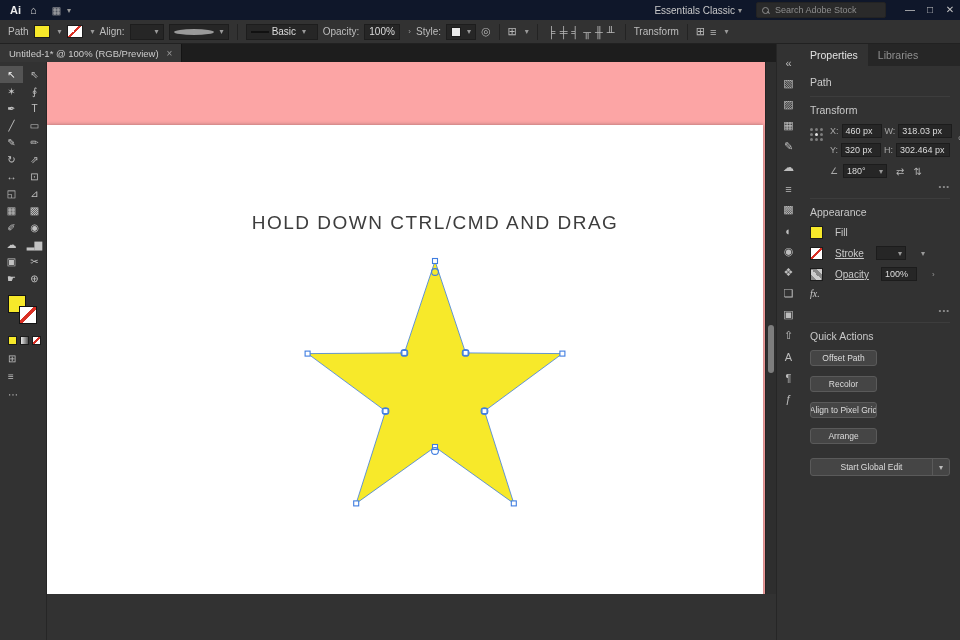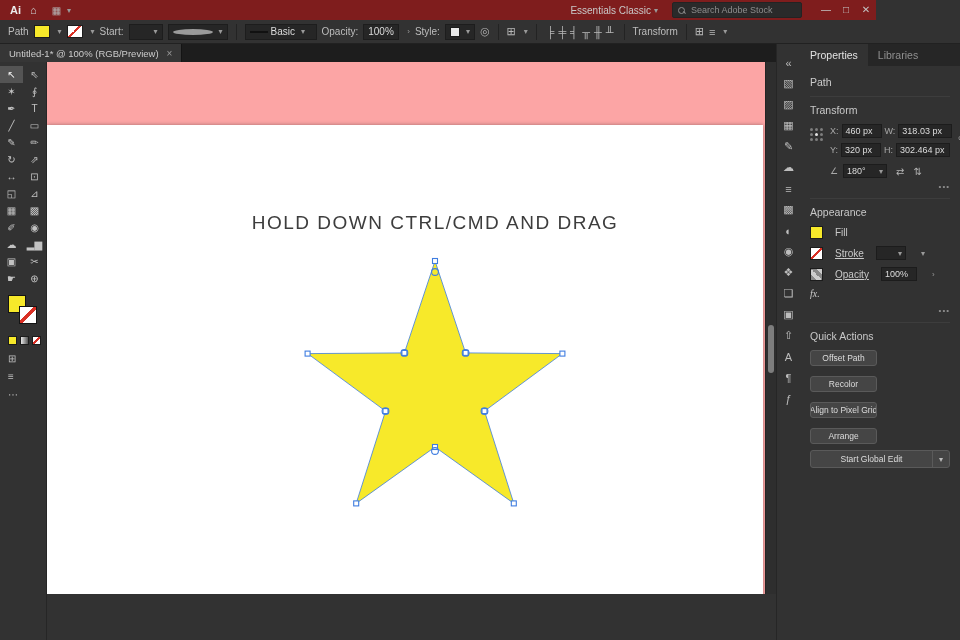--- a/index.html
+++ b/index.html
@@ -1,19 +1,19 @@
 <!DOCTYPE html>
 <html style="--sel: #3f7de0; --star: #f7e92a;"><head>
 <meta charset="utf-8">
 <style>
   html,body{margin:0;padding:0;background:#1a1a1a;}
   .app{position:relative;width:960px;height:640px;background:#323232;overflow:hidden;
        font-family:"Liberation Sans",sans-serif;color:#c9c9c9;-webkit-font-smoothing:antialiased;}
   
-  .menubar{position:absolute;left:0;top:0;width:876px;height:20px;background:#7f1d1d;
+  .menubar{position:absolute;left:0;top:0;width:960px;height:20px;background:#0f172a;
            border-bottom:2px solid #fdba74;display:flex;align-items:center;font-size:11px;}
   .logo{font-weight:bold;color:#ececec;margin:0 9px 0 10px;font-size:11px;}
   .home-icon{color:#c9c9c9;margin-right:12px;font-size:11px;}
   .menu-item{padding:0 9px;line-height:20px;color:#c9c9c9;cursor:default;}
   .mb-spacer{flex:1;}
   .mb-icon{color:#b5b5b5;font-size:10px;margin:0 3px;}
   .chev{color:#9a9a9a;font-size:8px;margin-left:3px;}
   .workspace{display:flex;align-items:center;font-size:10px;color:#c9c9c9;margin-right:14px;}
   .searchbox{display:flex;align-items:center;gap:4px;width:118px;height:14px;background:#2a2a2a;
              border:1px solid #232323;border-radius:2px;padding:0 5px;margin-right:14px;}
@@ -95,21 +95,21 @@
   .link-icon{font-size:10px;color:#9a9a9a;margin-top:8px;}
   .arow{display:flex;align-items:center;gap:5px;margin:2px 0 0 20px;font-size:9px;color:#a8a8a8;}
   .arow .flip{font-size:10px;color:#b5b5b5;margin-left:4px;}
   .more-row{text-align:right;font-size:8px;color:#8e8e8e;letter-spacing:1px;margin:4px 0 0;}
   .app-row{display:flex;align-items:center;gap:12px;margin-bottom:7px;font-size:10px;color:#c9c9c9;}
   .app-sw{width:13px;height:13px;border:1px solid #1c1c1c;box-sizing:border-box;flex:0 0 auto;}
   .app-sw.fill{background:var(--star,#f7e92a);}
   .app-sw.none{background:linear-gradient(135deg,#fff 42%,#d93025 42%,#d93025 58%,#fff 58%);}
   .ulink{text-decoration:underline;}
   .fx{font-style:italic;font-family:"Liberation Serif",serif;font-size:10px;color:#c9c9c9;}
-  .qrow{display:flex;gap:10px;margin-bottom:6px;}
+  .qrow{display:flex;gap:10px;margin-bottom:14px;}
   .qbtn{flex:1;height:16px;background:#454545;border:1px solid #5a5a5a;border-radius:3px;font-size:8.5px;
         color:#dddddd;display:flex;align-items:center;justify-content:center;white-space:nowrap;overflow:hidden;}
   .qsplit{display:flex;height:16px;border:1px solid #5a5a5a;border-radius:3px;background:#454545;overflow:hidden;}
   .qsplit .main{flex:1;display:flex;align-items:center;justify-content:center;font-size:8.5px;color:#dddddd;}
   .qsplit .dd{width:16px;border-left:1px solid #5a5a5a;display:flex;align-items:center;justify-content:center;color:#bbbbbb;font-size:8px;}
   .anchor-sq{fill:#ffffff;stroke:var(--sel,#3f7de0);stroke-width:1.1;}
   .anchor-ci{fill:none;stroke:var(--sel,#3f7de0);stroke-width:1.1;}
 </style>
 </head>
 <body>
@@ -134,21 +134,21 @@
     <span class="winbtn">□</span>
     <span class="winbtn">✕</span>
   </div>
 
   <div class="controlbar">
     <span class="cb-label">Path</span>
     <span class="swatch sw-fill"></span>
     <span class="chev">▾</span>
     <span class="swatch sw-none"></span>
     <span class="chev">▾</span>
-    <span class="cb-label">Start:</span>
+    <span class="cb-label">Align:</span>
     <span class="combo" style="width:34px;">
         <span style="flex:1"></span>
         <span class="chev">▾</span>
       </span>
     <span class="combo" style="width:60px;">
         <span class="profile-bar"></span>
         <span class="chev">▾</span>
       </span>
     <span class="vsep"></span>
     <span class="combo" style="width:72px;">

